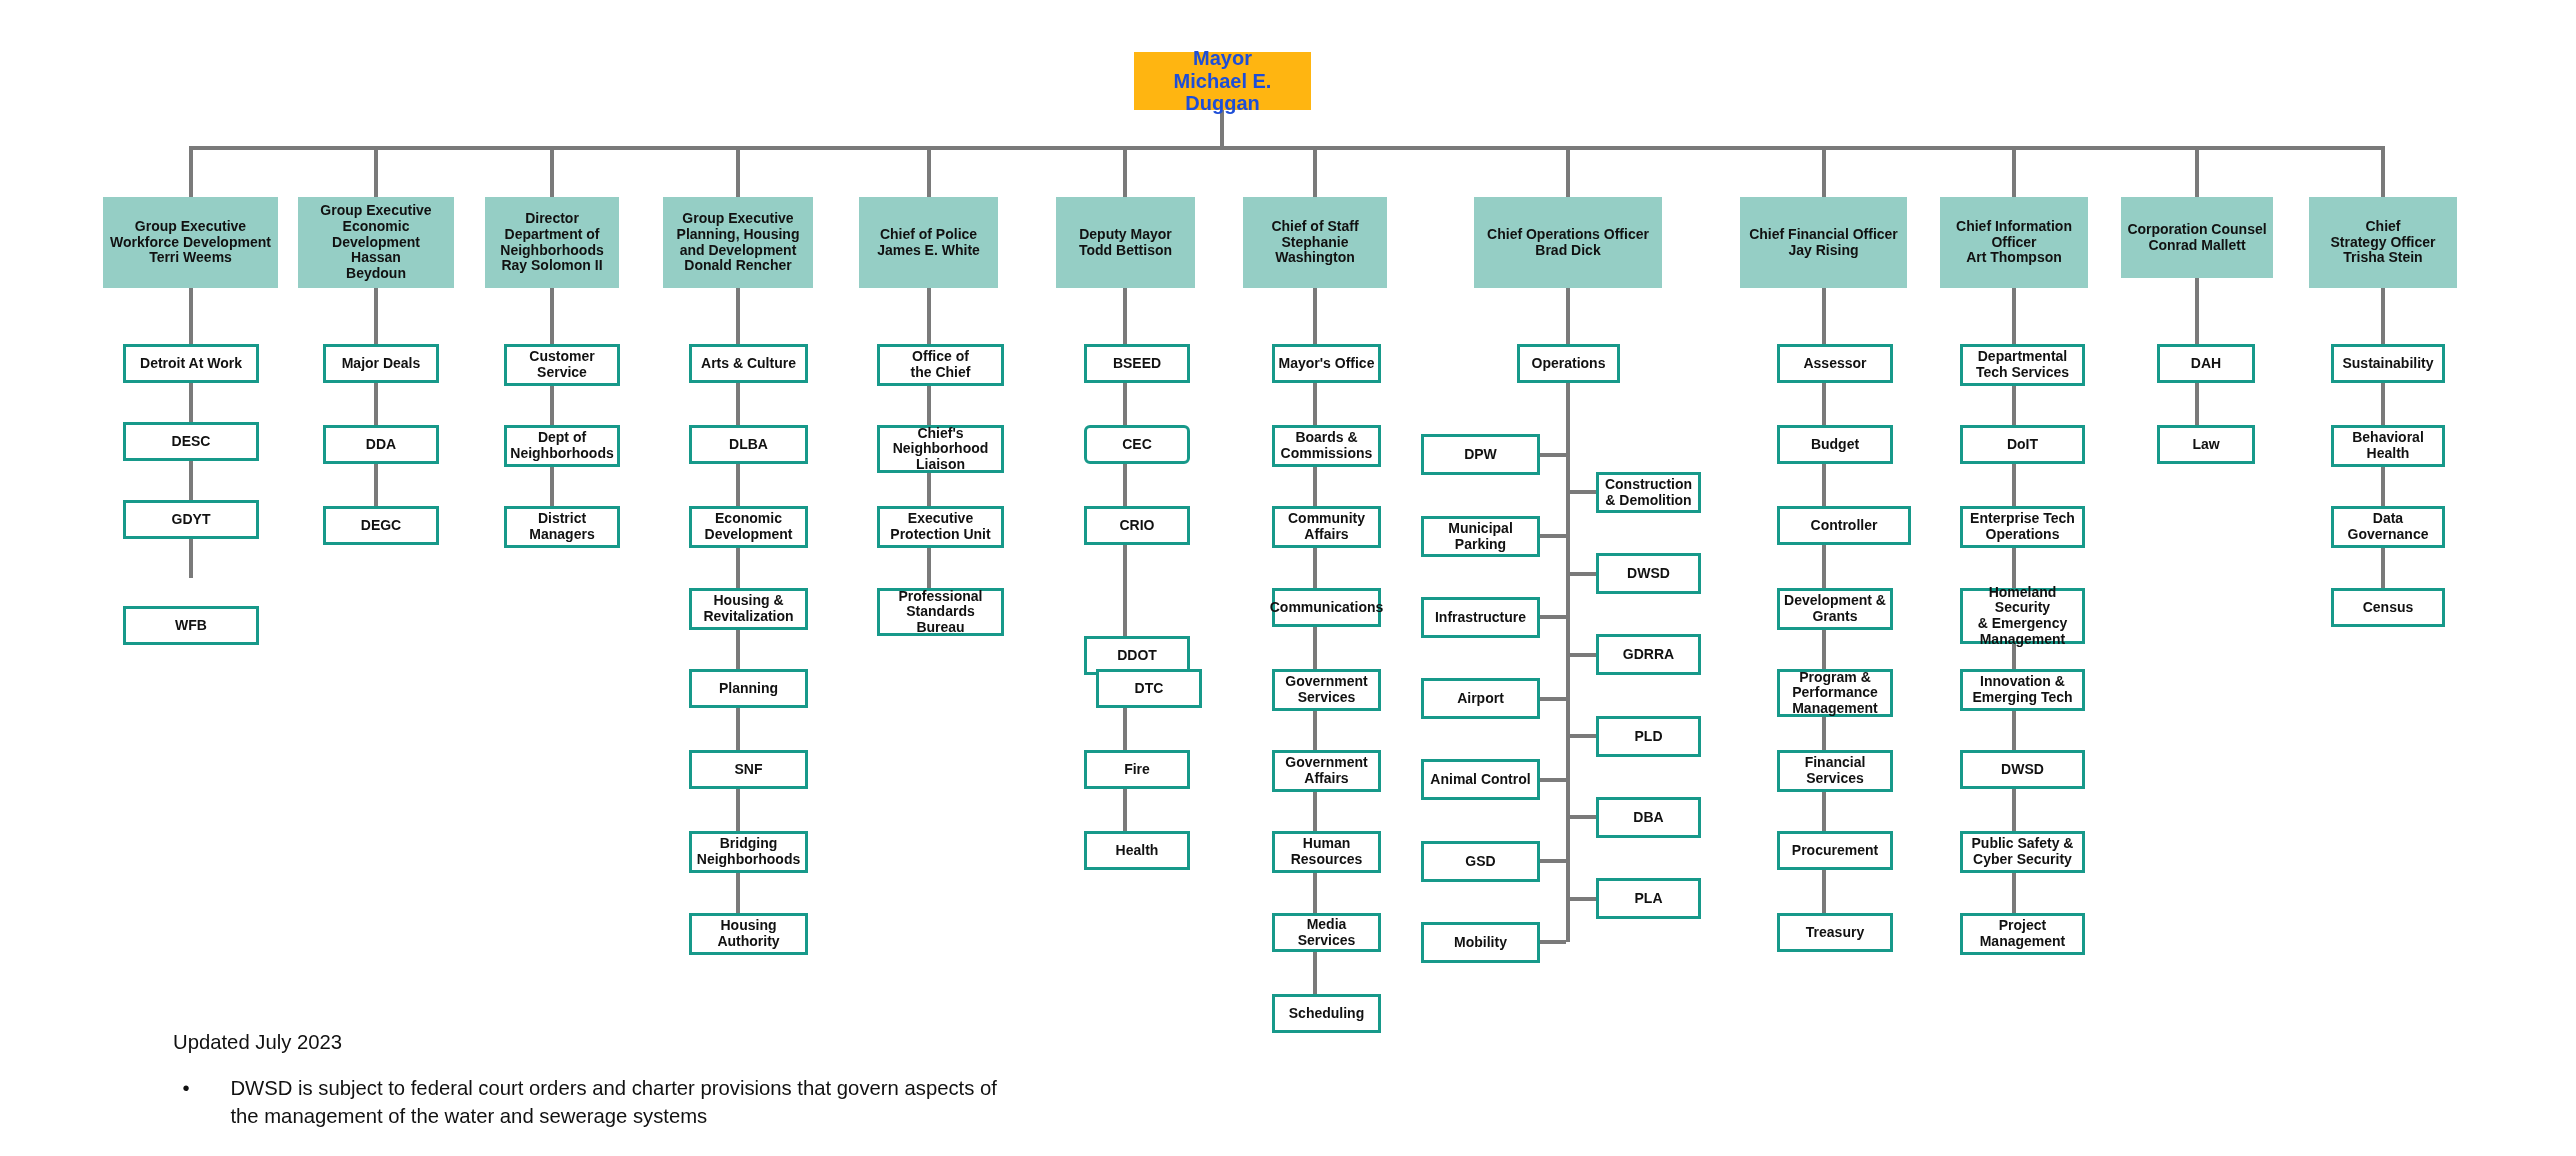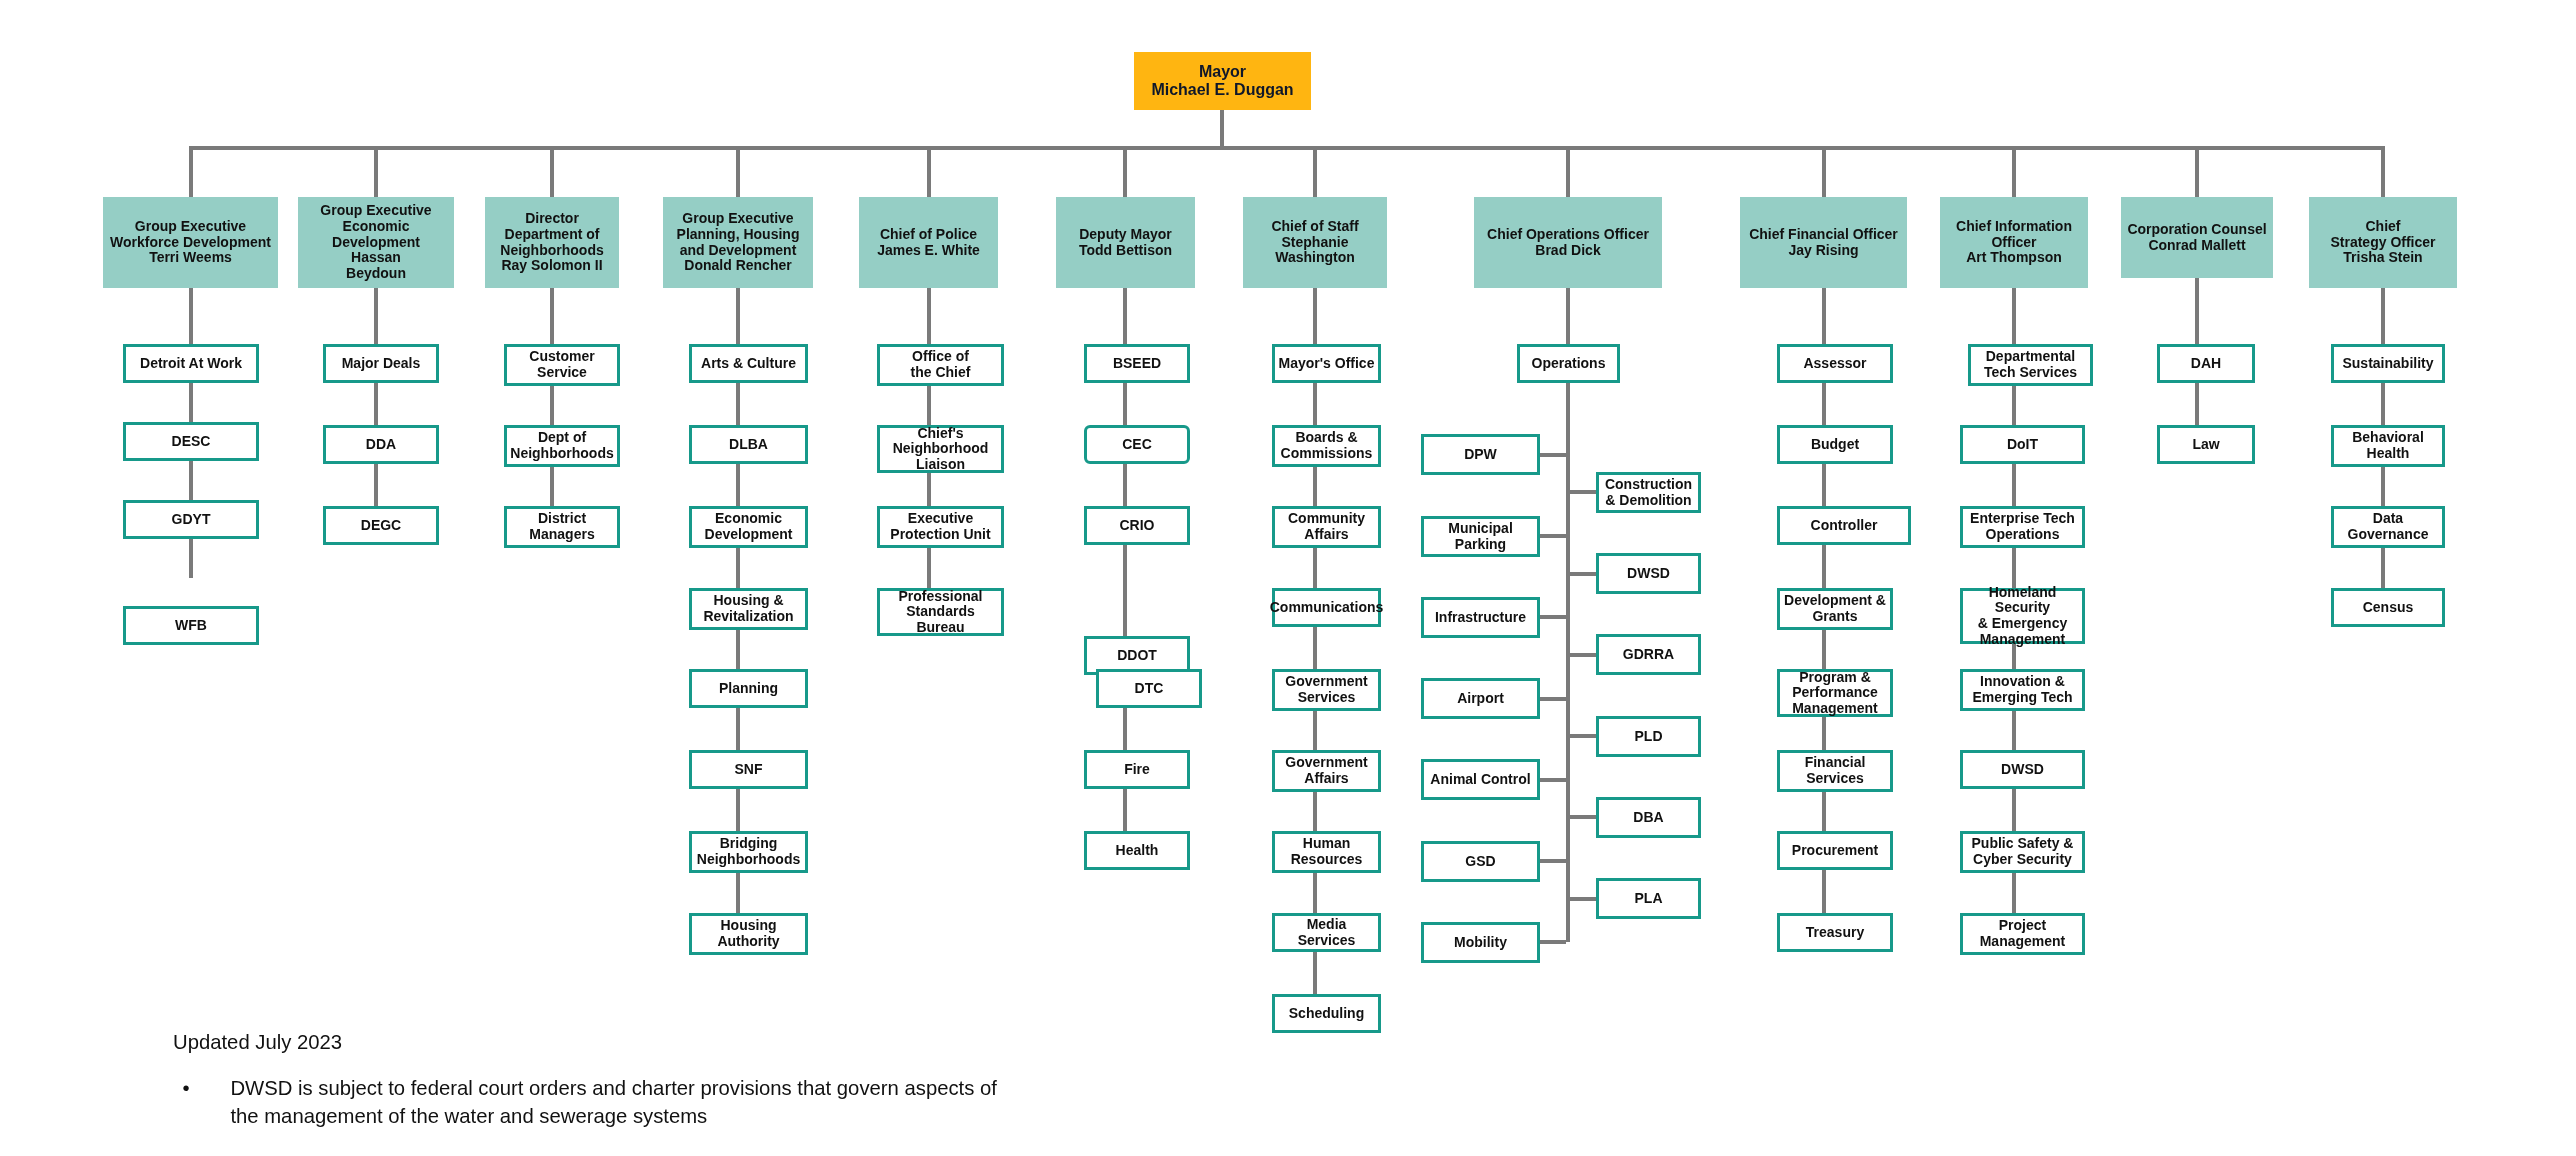--- a/index.html
+++ b/index.html
@@ -4,21 +4,21 @@
 <style>
   html,body{margin:0;padding:0;background:#ffffff;}
   body{width:2576px;height:1156px;position:relative;overflow:hidden;
        font-family:"Liberation Sans","DejaVu Sans",sans-serif;color:#1a1a1a;}
   #chart{position:absolute;inset:0;}
 
   
   .box{position:absolute;box-sizing:border-box;display:flex;align-items:center;
        justify-content:center;text-align:center;font-weight:bold;line-height:1.12;
        white-space:pre-line;z-index:3;}
-  .box.mayor{background:#FFB511;border:none;color:#0f172a;font-size:16px;}
+  .box.mayor{background:#FFB511;border:none;color:#1d4ed8;font-size:20px;}
   .box.lvl2{background:#95CEC5;border:none;color:#111;font-size:14px;padding:3.1px 3.9px;}
   .box.leaf{background:#ffffff;border:3.1px solid #17998A;color:#111;font-size:14px;padding:1.6px 3.1px;}
 
   
   .vline{position:absolute;background:#7a7a7a;width:3.9px;z-index:1;}
   .hline{position:absolute;background:#7a7a7a;height:3.9px;z-index:1;}
   .vline.dark,.hline.dark{background:#1a1a1a;}
 
   
   #footer{position:absolute;left:173px;top:1031px;width:1094px;z-index:5;}
@@ -220,21 +220,21 @@
     <div class="hline" style="left: 1826px; top: 769px;"></div>
     <div class="box leaf" style="left: 1777px; top: 831px; width: 116px; height: 39px;">Procurement</div>
     <div class="hline" style="left: 1826px; top: 849px;"></div>
     <div class="box leaf" style="left: 1777px; top: 913px; width: 116px; height: 39px;">Treasury</div>
     <div class="hline" style="left: 1826px; top: 930px;"></div>
     <div class="vline" style="left: 2012px; top: 146px; height: 51px;"></div>
     <div class="box lvl2" style="left: 1940px; top: 197px; width: 148px; height: 91px;">Chief Information
 Officer
 Art Thompson</div>
     <div class="vline" style="left: 2012px; top: 288px; height: 648px;"></div>
-    <div class="box leaf" style="left: 1960px; top: 344px; width: 125px; height: 42px; margin-left: 8px;">Departmental
+    <div class="box leaf" style="left: 1960px; top: 344px; width: 125px; height: 42px;">Departmental
 Tech Services</div>
     <div class="hline" style="left: 2016px; top: 363px;"></div>
     <div class="box leaf" style="left: 1960px; top: 425px; width: 125px; height: 39px;">DoIT</div>
     <div class="hline" style="left: 2016px; top: 443px;"></div>
     <div class="box leaf" style="left: 1960px; top: 506px; width: 125px; height: 42px;">Enterprise Tech
 Operations</div>
     <div class="hline" style="left: 2016px; top: 525px;"></div>
     <div class="box leaf" style="left: 1960px; top: 588px; width: 125px; height: 56px;">Homeland
 Security
 &amp; Emergency

